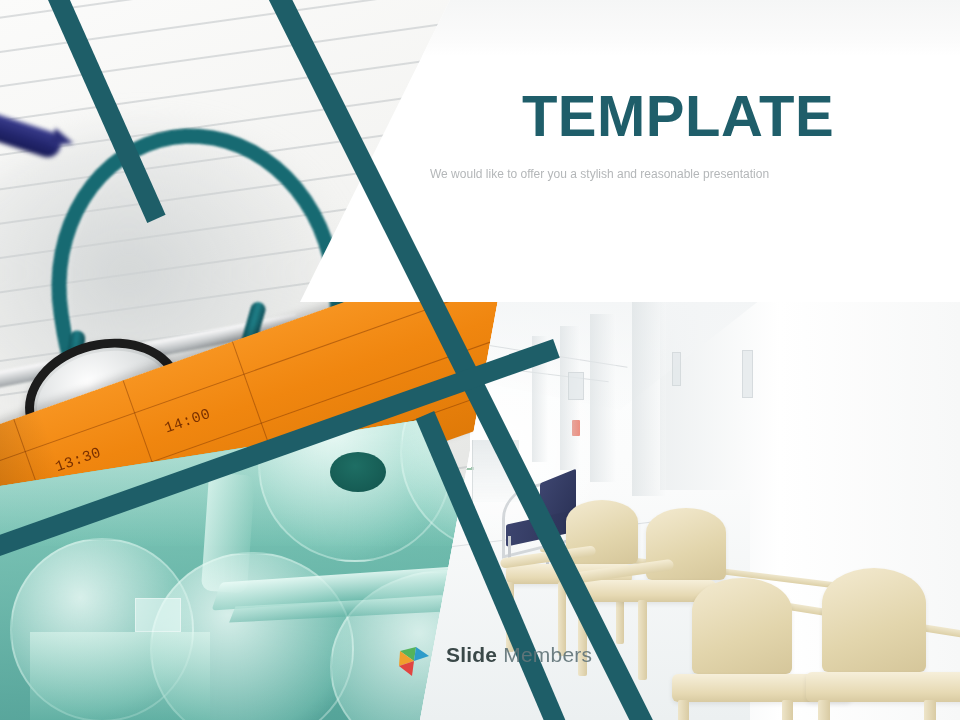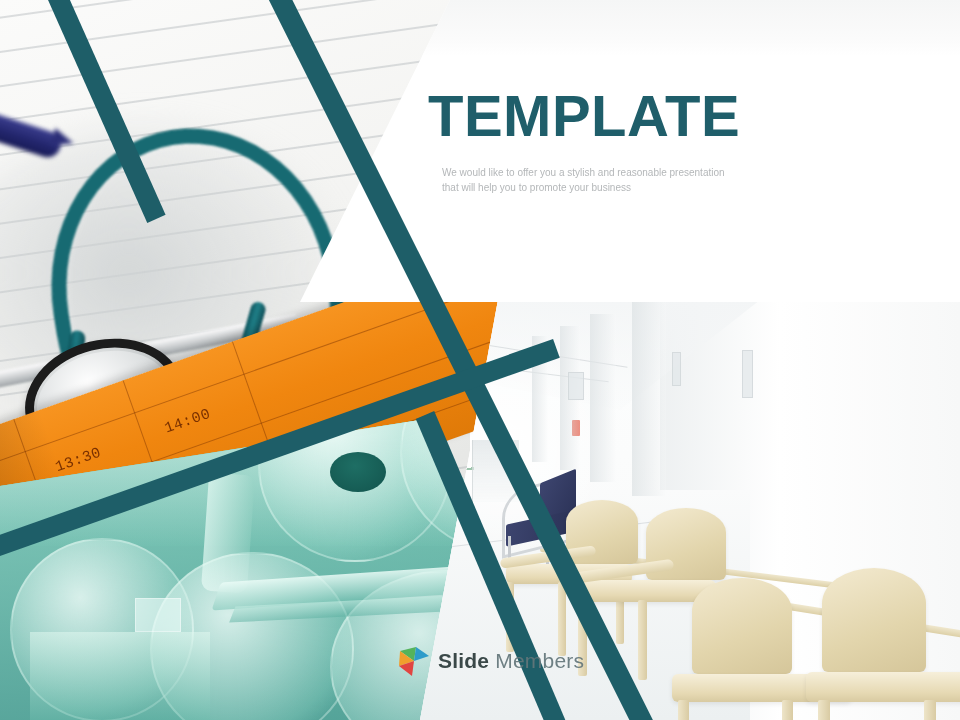--- a/index.html
+++ b/index.html
@@ -500,40 +500,40 @@
     line-height: 1.02;
   }
   .title-line2 {
     margin: 12px 0 0 0;
     font-family: "Liberation Sans", sans-serif;
     font-size: 58px;
     font-weight: 700;
     letter-spacing: .5px;
     color: #1f5e6a;
     line-height: 1.02;
+    text-align: center;
   }
   .subtitle {
-    margin: 20px 0 0 14px;
+    margin: 20px 0 0 2px;
     font-family: "Liberation Sans", sans-serif;
-    font-size: 10px;
+    font-size: 12px;
     font-weight: 400;
     line-height: 1.5;
     color: #b4b7b9;
     max-width: 380px;
   }
   .subtitle span { display: block; }
 
   
   .logo {
     position: absolute;
     left: 396px;
     top: 643px;
     display: flex;
-    align-items: center;
-    gap: 6px;
+    gap: 14px;
     opacity: .92;
   }
   .logo-mark {
     position: relative;
     width: 36px; height: 36px;
   }
   .logo-text {
     font-family: "Liberation Sans", sans-serif;
     font-size: 21px;
     letter-spacing: .2px;
@@ -663,21 +663,20 @@
       <div class="wleg" style="left:112px; top:132px; width:12px; height:60px;"></div>
     </div>
   </div>
 
   <div class="text-panel">
     <div class="panel-topband"></div>
     <div class="title-block">
       <h1 class="title-line2">TEMPLATE</h1>
       <p class="subtitle">
         <span>We would like to offer you a stylish and reasonable presentation</span>
-        <span>that will help you to promote your business</span>
       </p>
     </div>
   </div>
 
   <div class="stripe stripe-tl"></div>
   <div class="stripe stripe-main"></div>
   <div class="stripe stripe-card"></div>
   <div class="stripe stripe-br"></div>
 
   <div class="logo">

